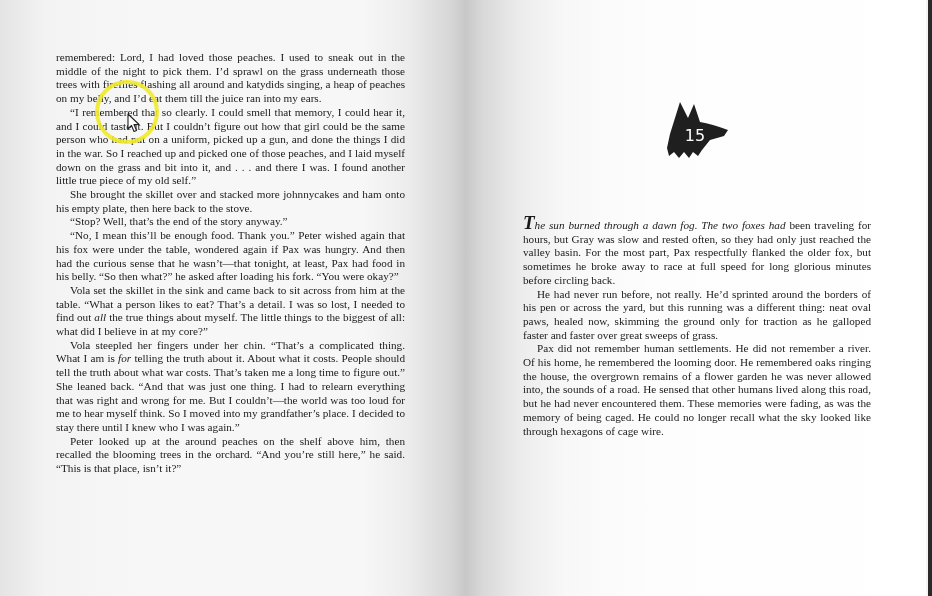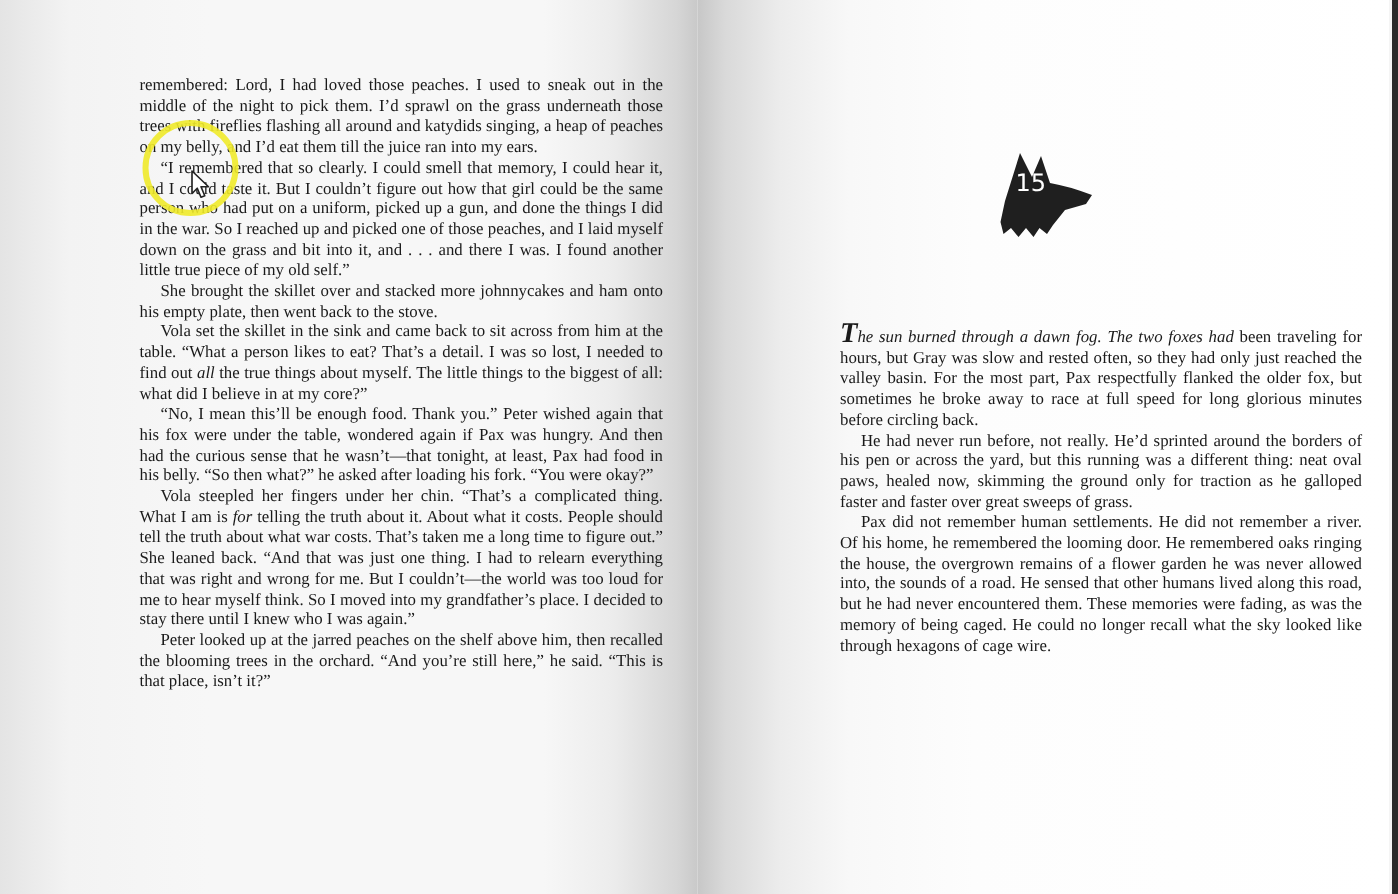--- a/index.html
+++ b/index.html
@@ -13,59 +13,60 @@
     width: 465px; height: 596px;
     background: linear-gradient(to right, #e4e4e4 0%, #f3f3f3 10%, #f7f7f7 30%, #f7f7f7 78%, #ececec 88%, #d6d6d6 97%, #c9c9c9 100%);
   }
   .page-right {
     position: relative;
     width: 461px; height: 596px;
     background: linear-gradient(to right, #c7c7c7 0%, #d9d9d9 4%, #ececec 12%, #f8f8f8 22%, #fdfdfd 40%, #ffffff 100%);
   }
   .edge-bar { width: 6px; height: 596px; background: linear-gradient(to right, #f5f5f5 0, #f5f5f5 2px, #2a2a2a 2px, #2a2a2a 100%); }
 
-  .text-block { position: absolute; font-size: 11.2px; line-height: 13.7px; text-align: justify; margin-left: 37px; }
+  .text-block { position: absolute; font-size: 11.2px; line-height: 13.7px; text-align: justify; }
   .page-left .text-block { left: 56px; top: 51px; width: 349px; }
   .page-right .text-block { left: 58px; top: 218px; width: 348px; }
 
   .para { text-indent: 0; }
   .para.indent { text-indent: 14px; }
   .para.first { text-indent: 0; }
   em { font-style: italic; }
 
   .dropcap { font-size: 19px; font-weight: bold; font-style: italic; line-height: 10px; }
 
   .chapter-icon {
     position: absolute; left: 197px; top: 98px; width: 74px; height: 64px;
   }
   .chapter-num {
-    position: absolute; left: 15px; top: 14px; width: 36px;
-    color: #ffffff; font-family: "DejaVu Sans", sans-serif; font-size: 16px; text-align: left;
+    position: absolute; left: 15px; top: 28px; width: 36px;
+    color: #ffffff; font-family: "DejaVu Sans", sans-serif; font-size: 16px; text-align: center;
   }
 
   .highlight-ring {
     position: absolute; left: 95px; top: 80px; width: 64px; height: 64px;
     border: 4px solid #f0ea2a; border-radius: 50%;
     opacity: 0.9;
   }
   .cursor { position: absolute; left: 127px; top: 113px; width: 14px; height: 20px; }
 </style>
 </head>
 <body>
 
 <div class="spread">
   <div class="page-left">
     <div class="text-block" id="left-text">
         <p class="para first"><span>remembered: Lord, I had loved those peaches. I used to sneak out in the middle of the night to pick them. I’d sprawl on the grass underneath those trees with fireflies flashing all around and katydids singing, a heap of peaches on my belly, and I’d eat them till the juice ran into my ears.</span></p>
         <p class="para indent"><span>“I remembered that so clearly. I could smell that memory, I could hear it, and I could taste it. But I couldn’t figure out how that girl could be the same person who had put on a uniform, picked up a gun, and done the things I did in the war. So I reached up and picked one of those peaches, and I laid myself down on the grass and bit into it, and . . . and there I was. I found another little true piece of my old self.”</span></p>
-        <p class="para indent"><span>She brought the skillet over and stacked more johnnycakes and ham onto his empty plate, then went back to the stove.</span></p>
+        <p class="para indent"><span>She brought the skillet over and stacked more johnnycakes and ham onto his empty plate, then here back to the stove.</span></p>
+        <p class="para indent"><span>“Stop? Well, that’s the end of the story anyway.”</span></p>
+        <p class="para indent"><span>“No, I mean this’ll be enough food. Thank you.” Peter wished again that his fox were under the table, wondered again if Pax was hungry. And then had the curious sense that he wasn’t—that tonight, at least, Pax had food in his belly. “So then what?” he asked after loading his fork. “You were okay?”</span></p>
         <p class="para indent"><span>Vola set the skillet in the sink and came back to sit across from him at the table. “What a person likes to eat? That’s a detail. I was so lost, I needed to find out </span><em>all</em><span> the true things about myself. The little things to the biggest of all: what did I believe in at my core?”</span></p>
-        <p class="para indent"><span>“No, I mean this’ll be enough food. Thank you.” Peter wished again that his fox were under the table, wondered again if Pax was hungry. And then had the curious sense that he wasn’t—that tonight, at least, Pax had food in his belly. “So then what?” he asked after loading his fork. “You were okay?”</span></p>
         <p class="para indent"><span>Vola steepled her fingers under her chin. “That’s a complicated thing. What I am is </span><em>for</em><span> telling the truth about it. About what it costs. People should tell the truth about what war costs. That’s taken me a long time to figure out.” She leaned back. “And that was just one thing. I had to relearn everything that was right and wrong for me. But I couldn’t—the world was too loud for me to hear myself think. So I moved into my grandfather’s place. I decided to stay there until I knew who I was again.”</span></p>
-        <p class="para indent"><span>Peter looked up at the jarred peaches on the shelf above him, then recalled the blooming trees in the orchard. “And you’re still here,” he said. “This is that place, isn’t it?”</span></p>
+        <p class="para indent"><span>Peter looked up at the around peaches on the shelf above him, then recalled the blooming trees in the orchard. “And you’re still here,” he said. “This is that place, isn’t it?”</span></p>
       </div>
     <div class="highlight-ring" style="border-color: rgb(240, 234, 42);"></div>
     <svg class="cursor" viewBox="0 0 14 20">
       <path d="M1 1 L1 16 L4.5 12.5 L7 18.5 L9.5 17.5 L7 11.5 L12 11.5 Z" fill="#ffffff" stroke="#222" stroke-width="1.1" stroke-linejoin="round"></path>
     </svg>
   </div>
 
   <div class="page-right">
     <div class="chapter-icon">
       <svg width="74" height="64" viewBox="0 0 74 64">

